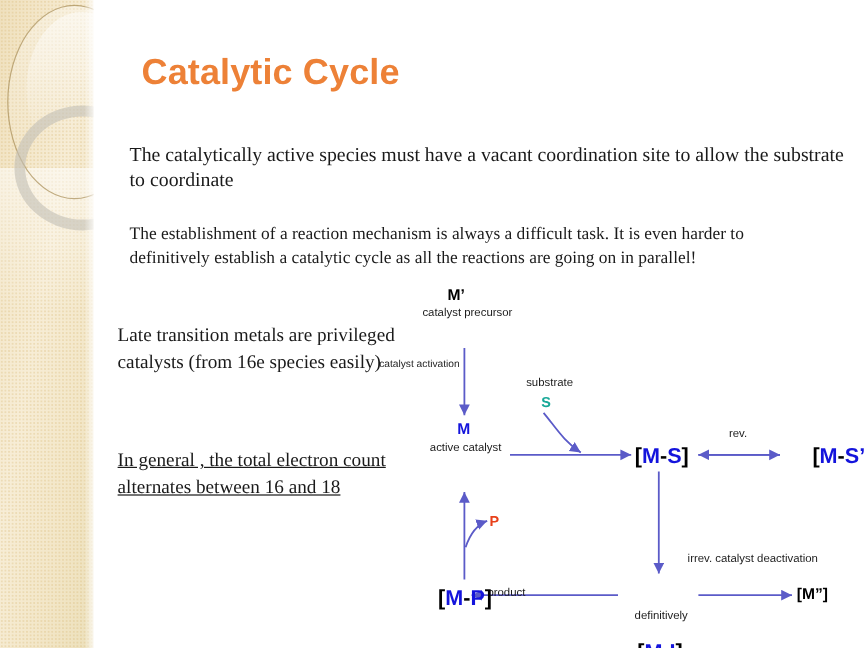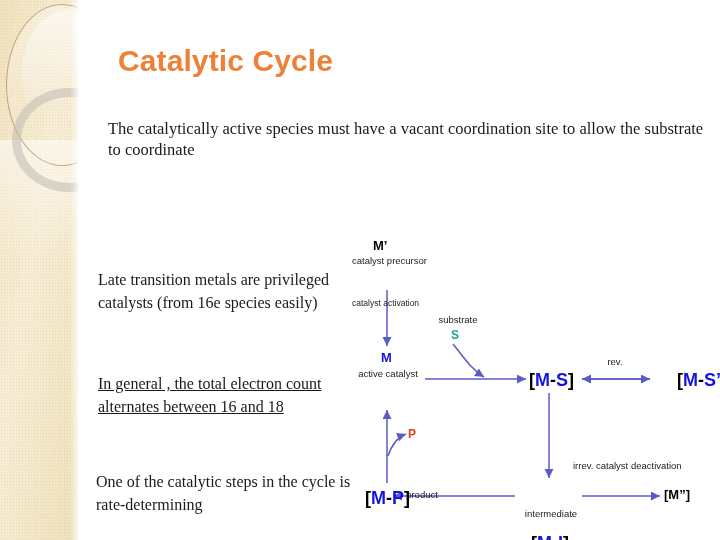--- a/index.html
+++ b/index.html
@@ -88,23 +88,23 @@
     <div class="sheen"></div>
     <div class="ring ring-big"></div>
     <div class="ring ring-glow"></div>
     <div class="ring ring-small"></div>
   </div>
   <div class="band-edge"></div>
 
   <div class="title">Catalytic Cycle</div>
 
   <div class="para p1">The catalytically active species must have a vacant coordination site to allow the substrate to coordinate</div>
+  <div class="para p2">The establishment of a reaction mechanism is always a difficult task. It is even harder to definitively establish a catalytic cycle as all the reactions are going on in parallel!</div>
   <div class="para p3">Late transition metals are privileged catalysts (from 16e species easily)</div>
   <div class="para p4">In general , the total electron count alternates between 16 and 18</div>
-  <div class="para p5">One of the catalytic steps in the cycle is rate-determining</div>
 
   <div class="diagram">
 
     <svg width="390" height="300" viewBox="0 0 390 300">
       <defs>
         <marker id="ah" markerWidth="7" markerHeight="7" refX="6" refY="3" orient="auto">
           <path d="M0,0 L6,3 L0,6 z" fill="#5B5BC8"></path>
         </marker>
       </defs>
       <g stroke="#5B5BC8" stroke-width="1.5" fill="none" marker-end="url(#ah)">
@@ -127,21 +127,21 @@
 
         <line x1="57" y1="245" x2="57" y2="172"></line>
 
         <path d="M58,218 C62,206 68,199 76,196"></path>
       </g>
     </svg>
 
     <div class="dlabel bigblk" style="left:43px;top:0px;">M’</div>
     <div class="dlabel cap" style="left:22px;top:17px;width:72px;">catalyst precursor</div>
 
-    <div class="dlabel cap-l" style="left:-14px;top:60px;width:62px;padding-left:36px;">catalyst activation</div>
+    <div class="dlabel cap-l" style="left:-14px;top:60px;width:62px;">catalyst activation</div>
 
     <div class="dlabel big" style="left:51px;top:112px;">M</div>
     <div class="dlabel cap" style="left:24px;top:130px;width:68px;">active catalyst</div>
 
     <div class="dlabel cap" style="left:98px;top:76px;width:60px;">substrate</div>
     <div class="dlabel sub-s" style="left:121px;top:90px;">S</div>
 
     <div class="dlabel node" style="left:199px;top:132px;"><span class="blk">[</span><span class="m">M</span><span class="blk">-</span><span class="m">S</span><span class="blk">]</span></div>
 
     <div class="dlabel cap" style="left:263px;top:118px;width:44px;">rev.</div>
@@ -149,18 +149,18 @@
     <div class="dlabel node" style="left:347px;top:132px;"><span class="blk">[</span><span class="m">M</span><span class="blk">-</span><span class="m">S’</span><span class="blk">]</span></div>
 
     <div class="dlabel prod-p" style="left:78px;top:189px;">P</div>
     <div class="dlabel cap" style="left:66px;top:208px;width:52px;margin-top:43px;">product</div>
 
     <div class="dlabel cap" style="left:243px;top:222px;width:92px;">irrev. catalyst deactivation</div>
 
     <div class="dlabel node" style="left:35px;top:250px;"><span class="blk">[</span><span class="m">M</span><span class="blk">-</span><span class="m">P</span><span class="blk">]</span></div>
 
     <div class="dlabel node" style="left:201px;top:250px;margin-top:45px;"><span class="blk">[</span><span class="m">M</span><span class="blk">-</span><span class="m">I</span><span class="blk">]</span></div>
-    <div class="dlabel cap" style="left:185px;top:270px;width:72px;">intermediate</div>
+    <div class="dlabel cap" style="left:185px;top:270px;width:72px;">definitively</div>
 
     <div class="dlabel bigblk" style="left:334px;top:249px;">[M”]</div>
 
   </div>
 </div>
 
 </body></html>

